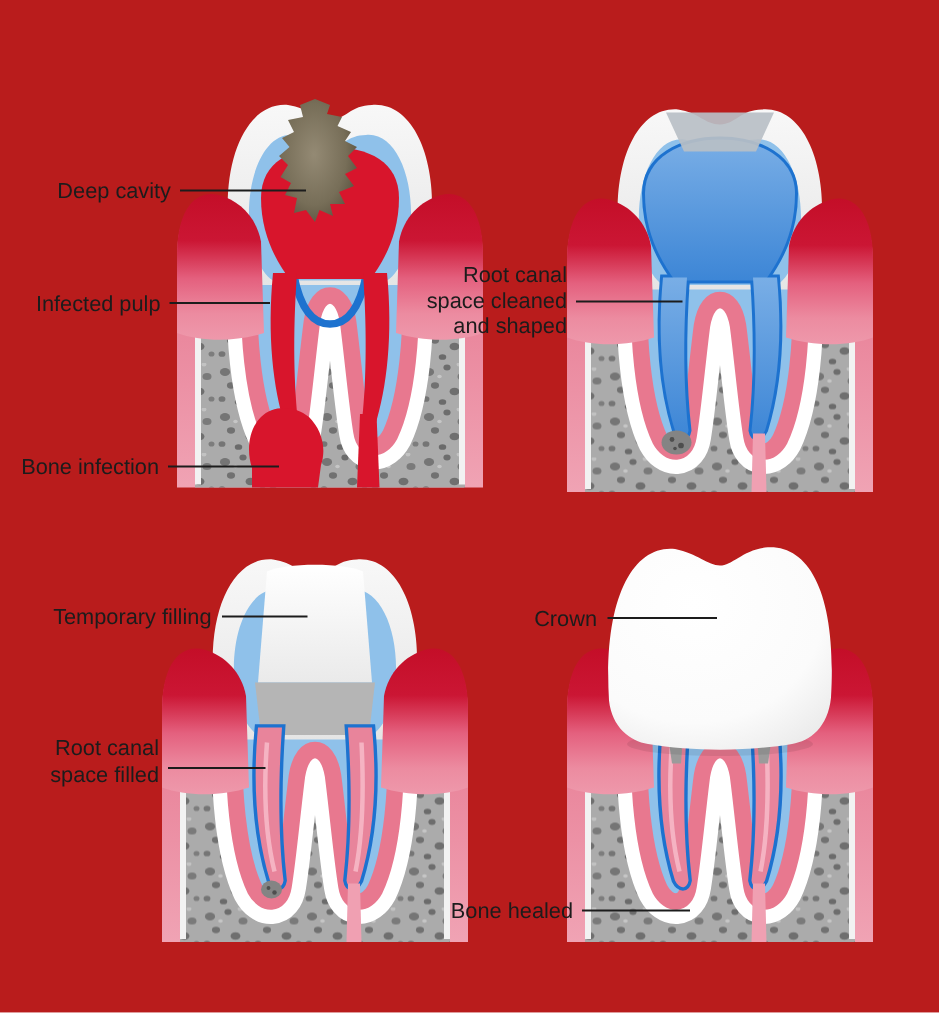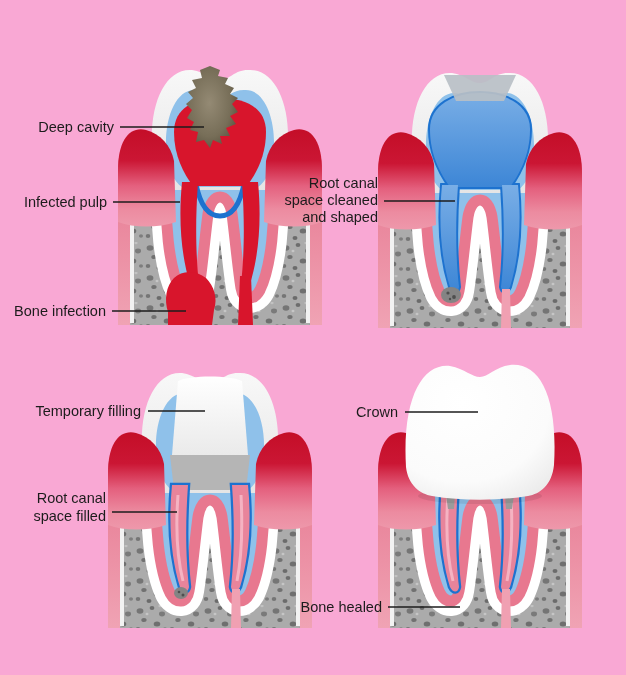--- a/index.html
+++ b/index.html
@@ -1,16 +1,16 @@
 <!DOCTYPE html>
 <html><head>
 <meta charset="utf-8">
 <style>
   html,body{margin:0;padding:0;background:#ffffff;}
-  #figure{width:626px;height:675px;position:relative;background:#f9a8d4;overflow:hidden;}
+  #figure{width:626px;height:675px;position:relative;background:#b91c1c;overflow:hidden;}
   svg{display:block;}
   .lbl{font-family:"Liberation Sans", sans-serif;font-size:14.5px;fill:#1c1c1c;}
   .leader{stroke:#1c1c1c;stroke-width:1.3;fill:none;}
 </style>
 </head>
 <body>
 
 <div id="figure">
 <svg width="626" height="675" viewBox="0 0 626 675" xmlns="http://www.w3.org/2000/svg">
   <defs>

